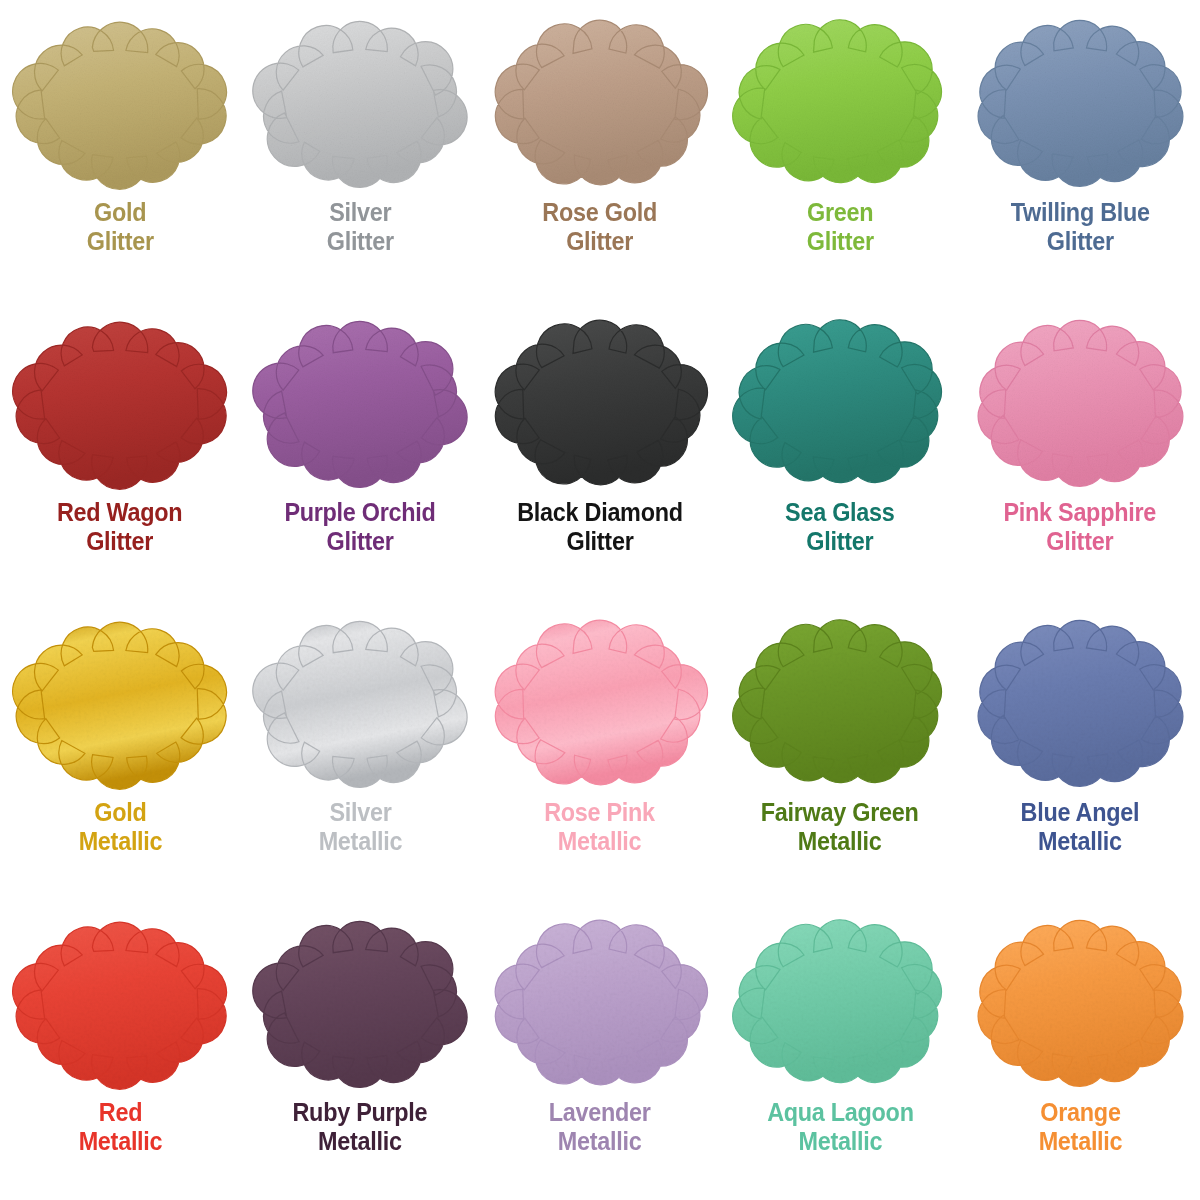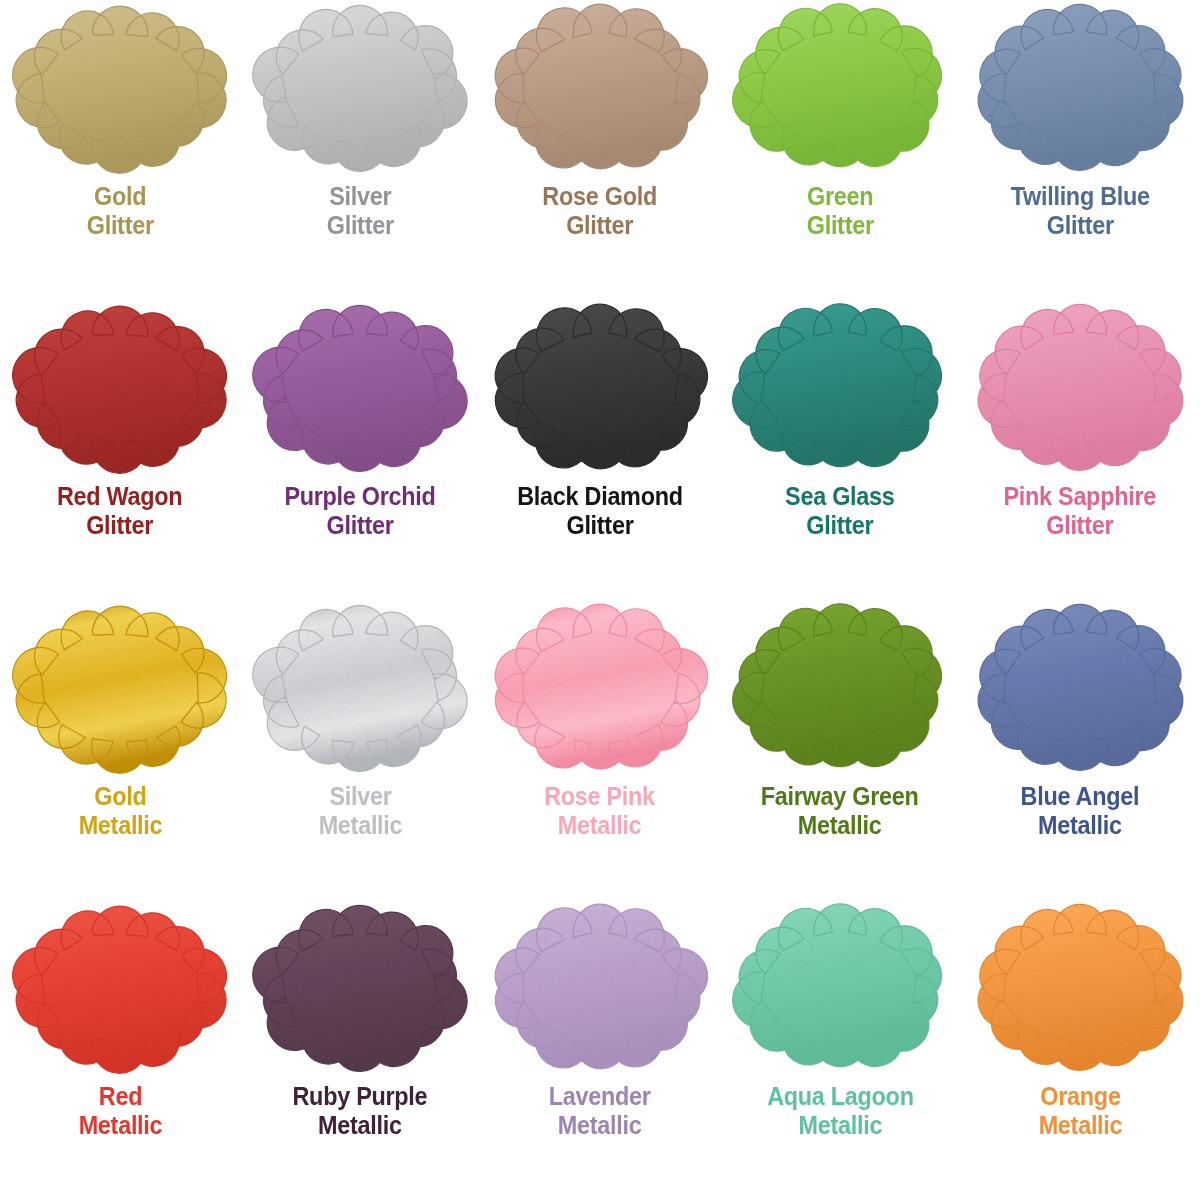--- a/index.html
+++ b/index.html
@@ -19,20 +19,21 @@
     display: grid;
     grid-template-columns: repeat(5, 240px);
     grid-template-rows: repeat(4, 300px);
   }
   .swatch-cell {
     position: relative;
     display: flex;
     flex-direction: column;
     align-items: center;
     justify-content: flex-start;
+    padding-top: 16px;
     box-sizing: border-box;
   }
   .swatch-shape-wrap {
     width: 220px;
     height: 180px;
     position: relative;
     display: flex;
     align-items: center;
     justify-content: center;
   }

